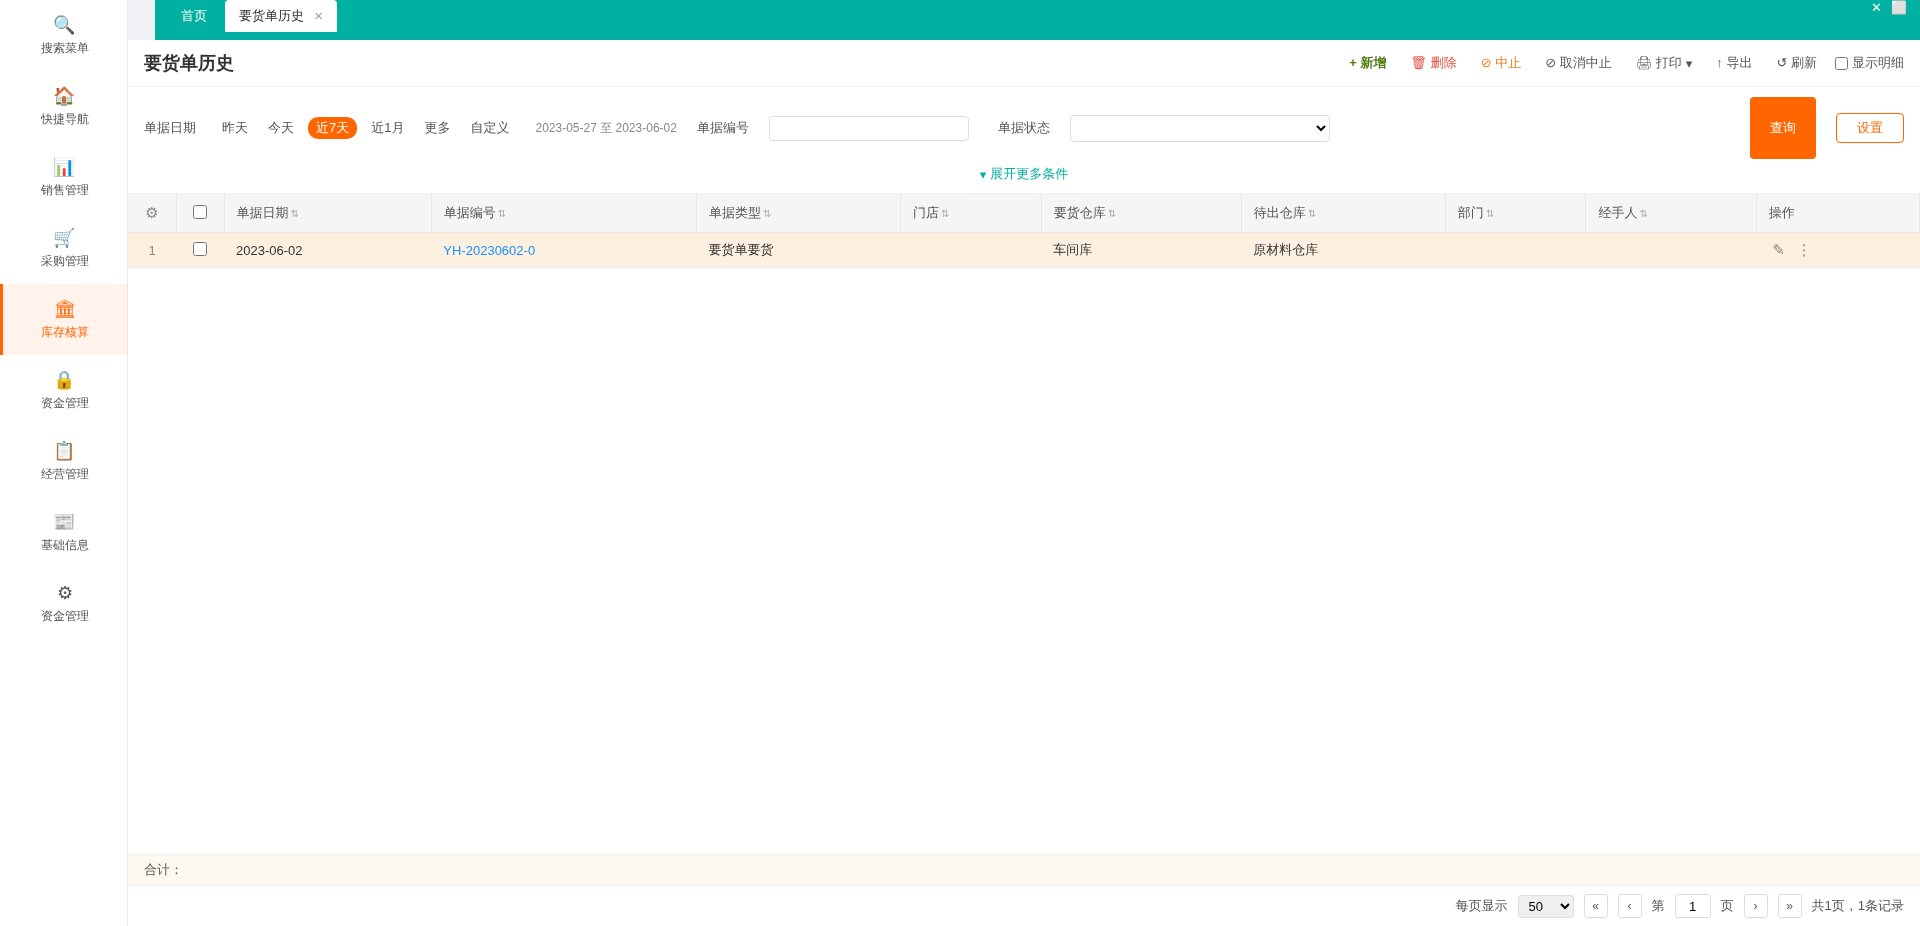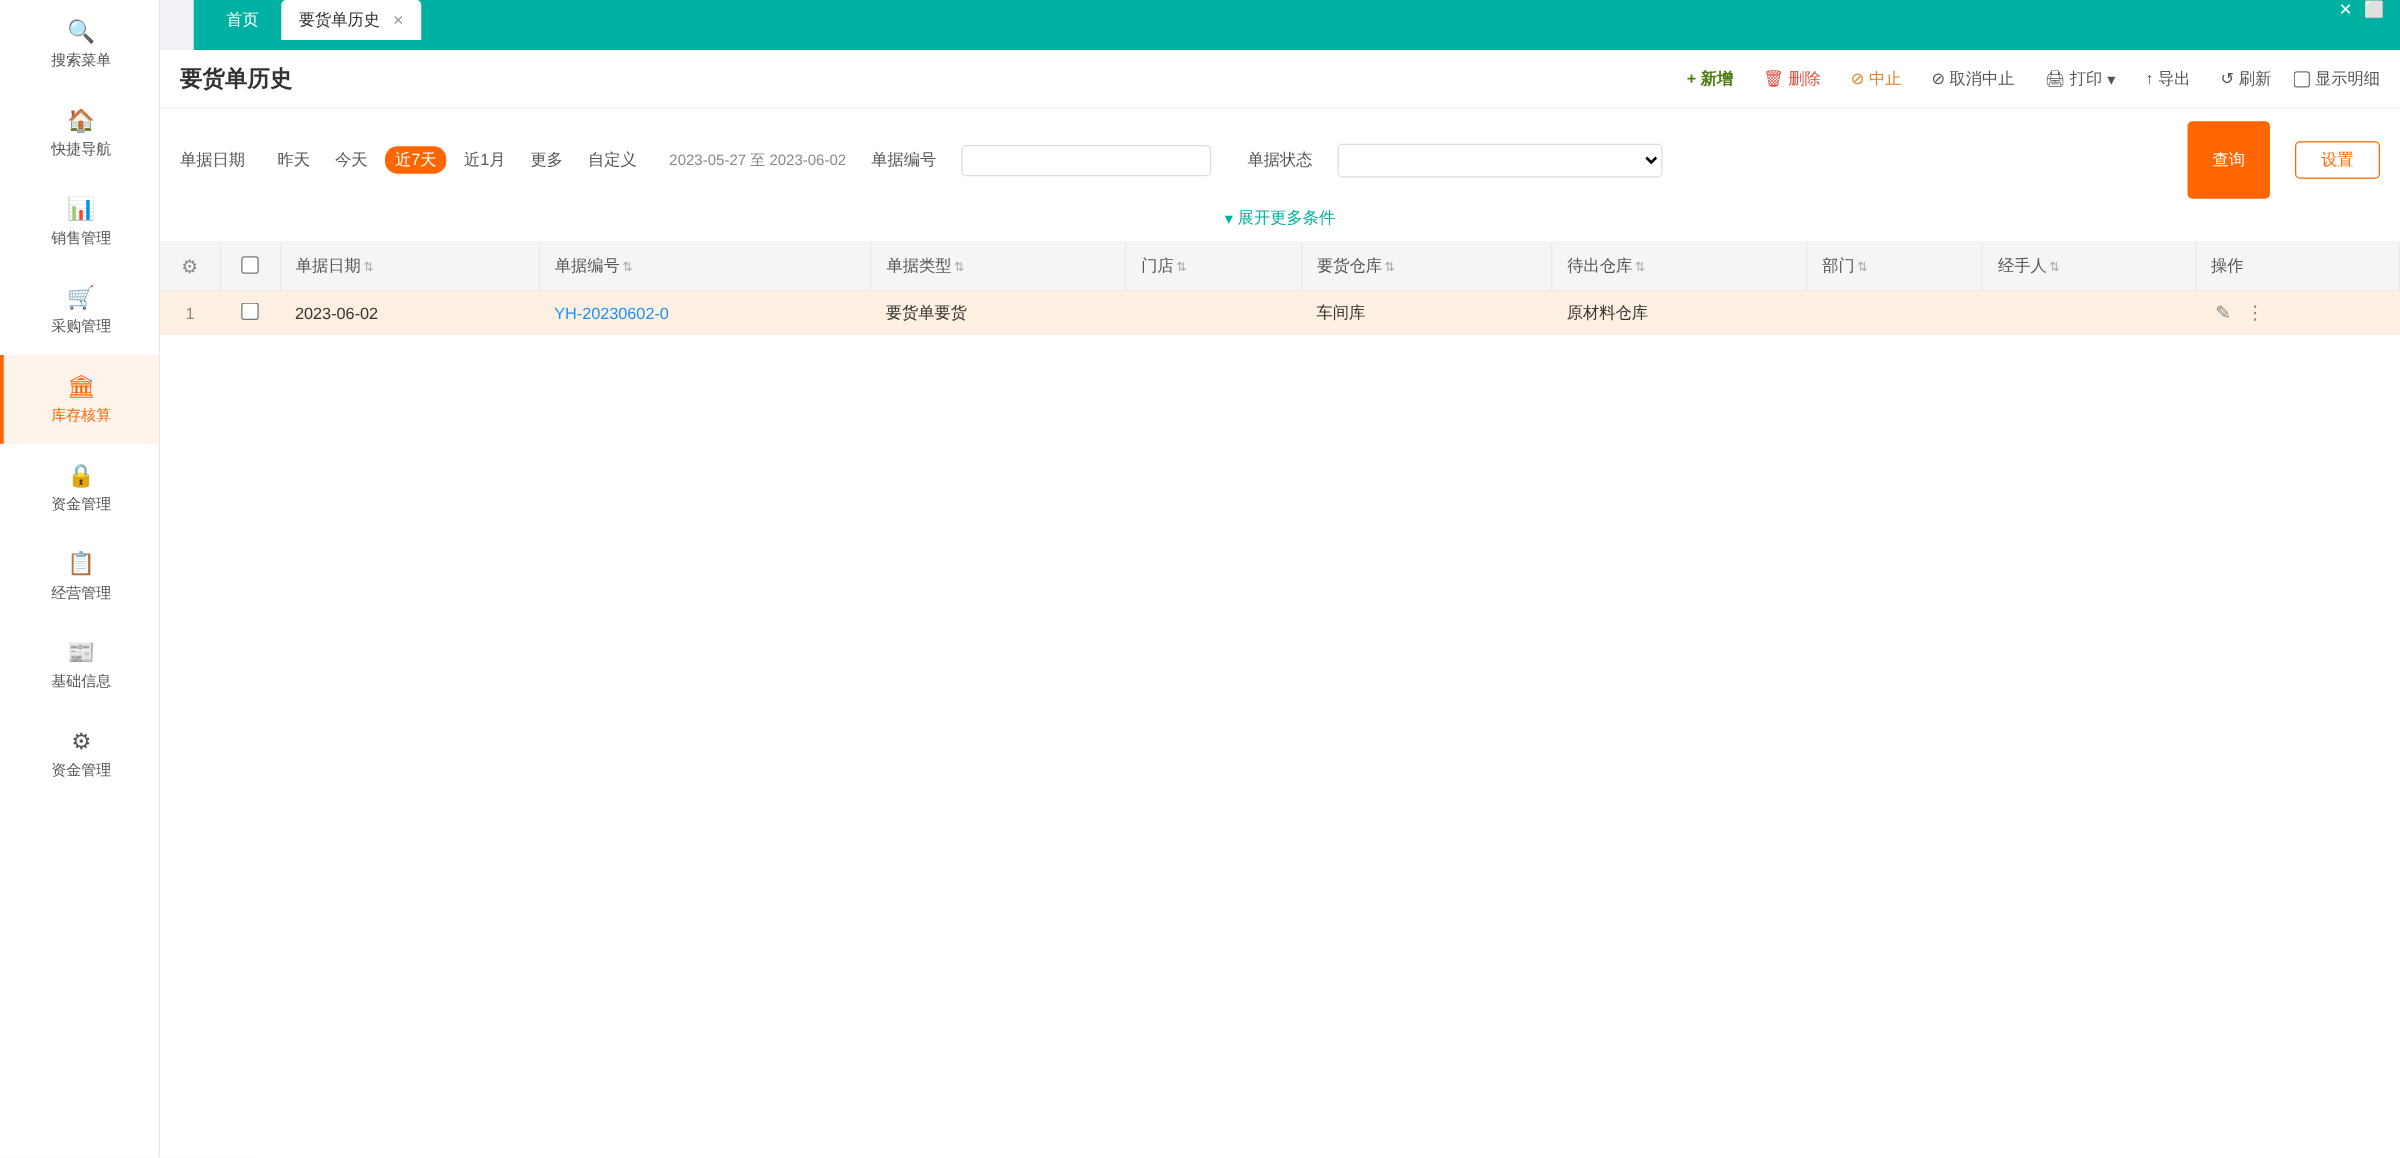--- a/index.html
+++ b/index.html
@@ -483,15 +483,34 @@
       <td></td>
       <td>
         <span class="op-icon" title="编辑">✎</span>
         <span class="op-icon" title="更多">⋮</span>
       </td>
     </tr>
           </tbody>
       </table>
     </div>
 
-
+    <div class="table-footer">
+      <span>合计：</span>
+    </div>
+
+    <div class="pagination-bar">
+      <span>每页显示</span>
+      <select>
+        <option value="50">50</option>
+        <option value="100">100</option>
+        <option value="200">200</option>
+      </select>
+      <span class="page-btn">«</span>
+      <span class="page-btn">‹</span>
+      <span>第</span>
+      <input class="page-input" type="text" value="1" style="">
+      <span>页</span>
+      <span class="page-btn">›</span>
+      <span class="page-btn">»</span>
+      <span>共1页，1条记录</span>
+    </div>
   </div>
 </div>
 
 </body></html>

